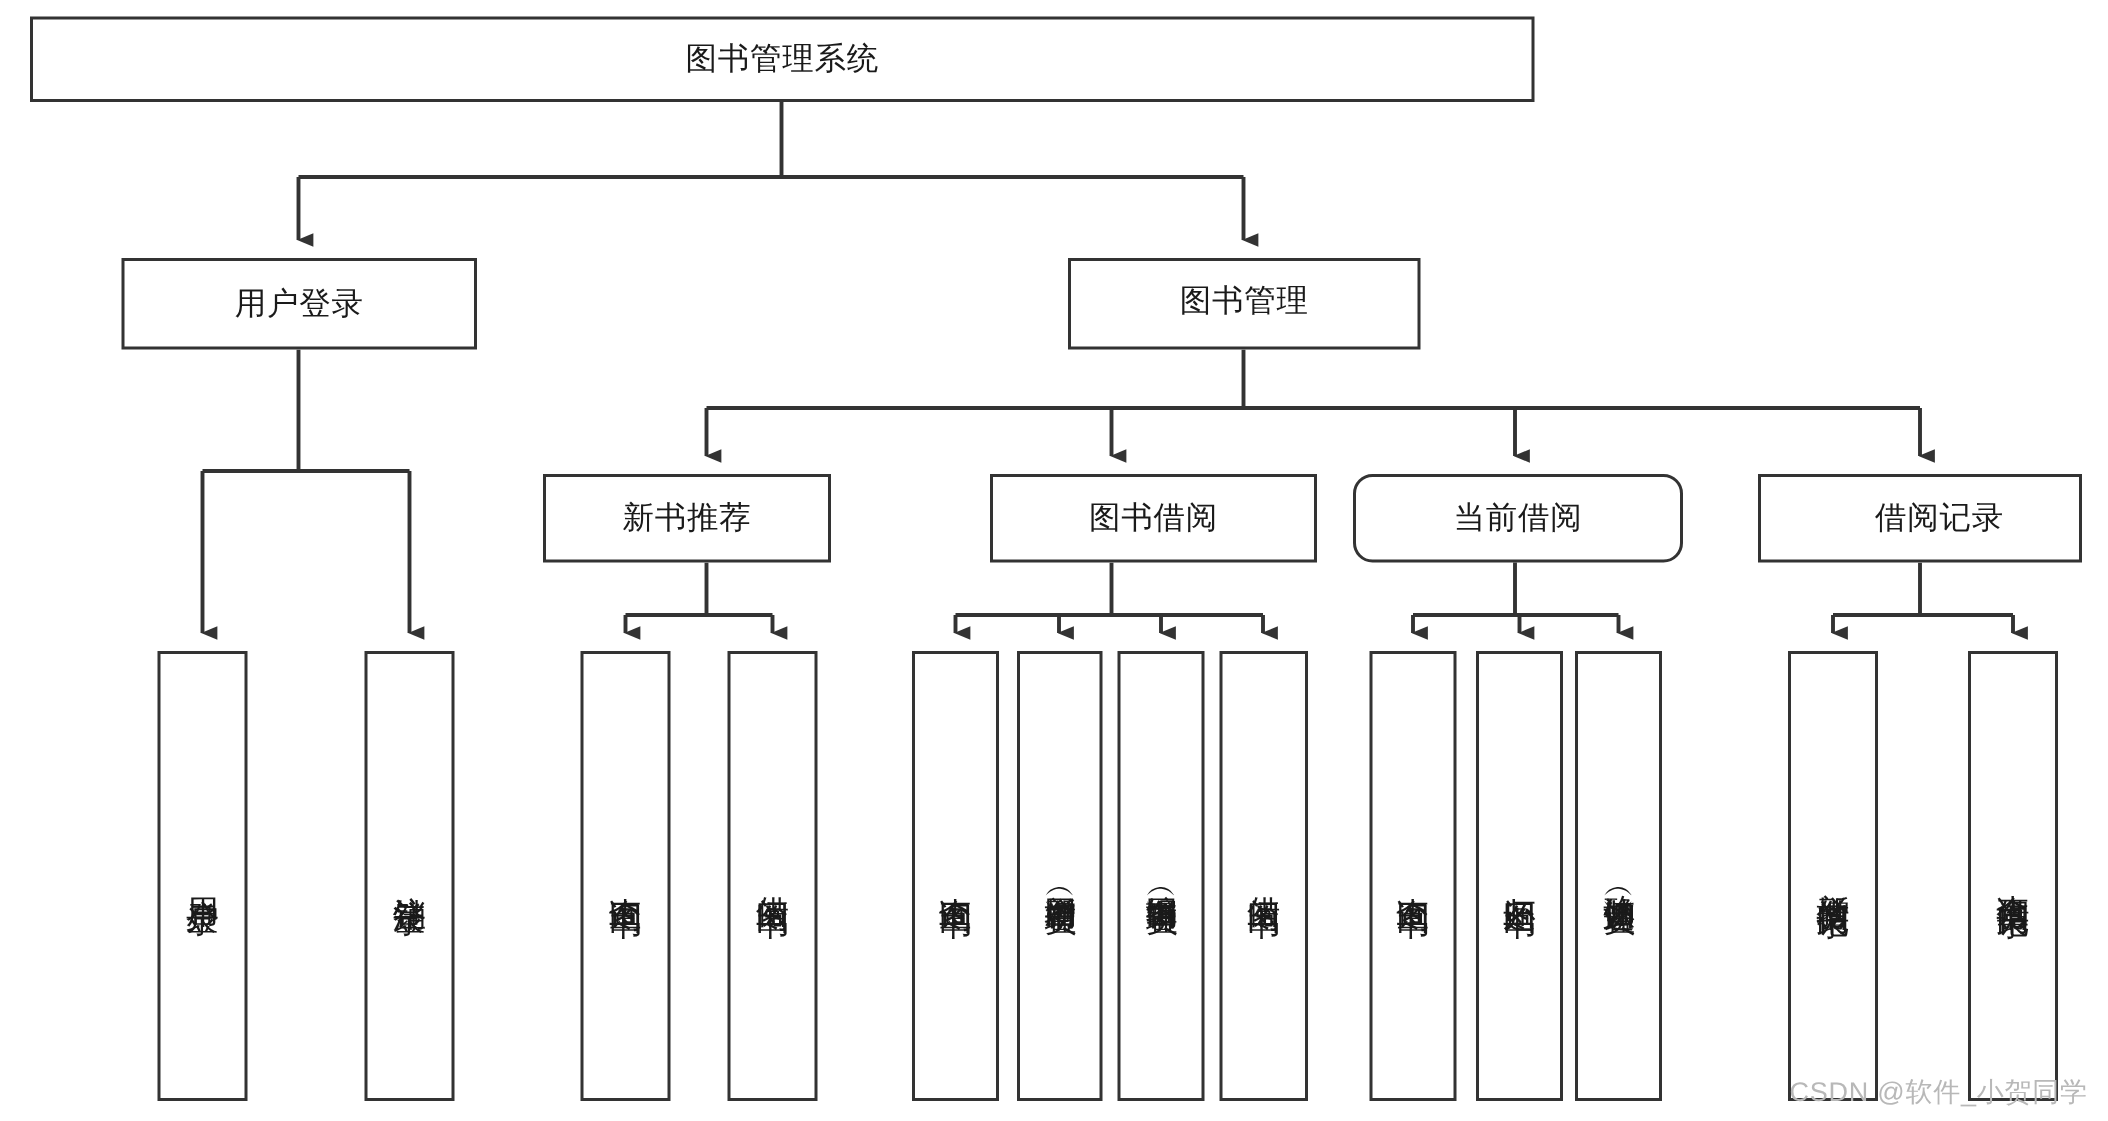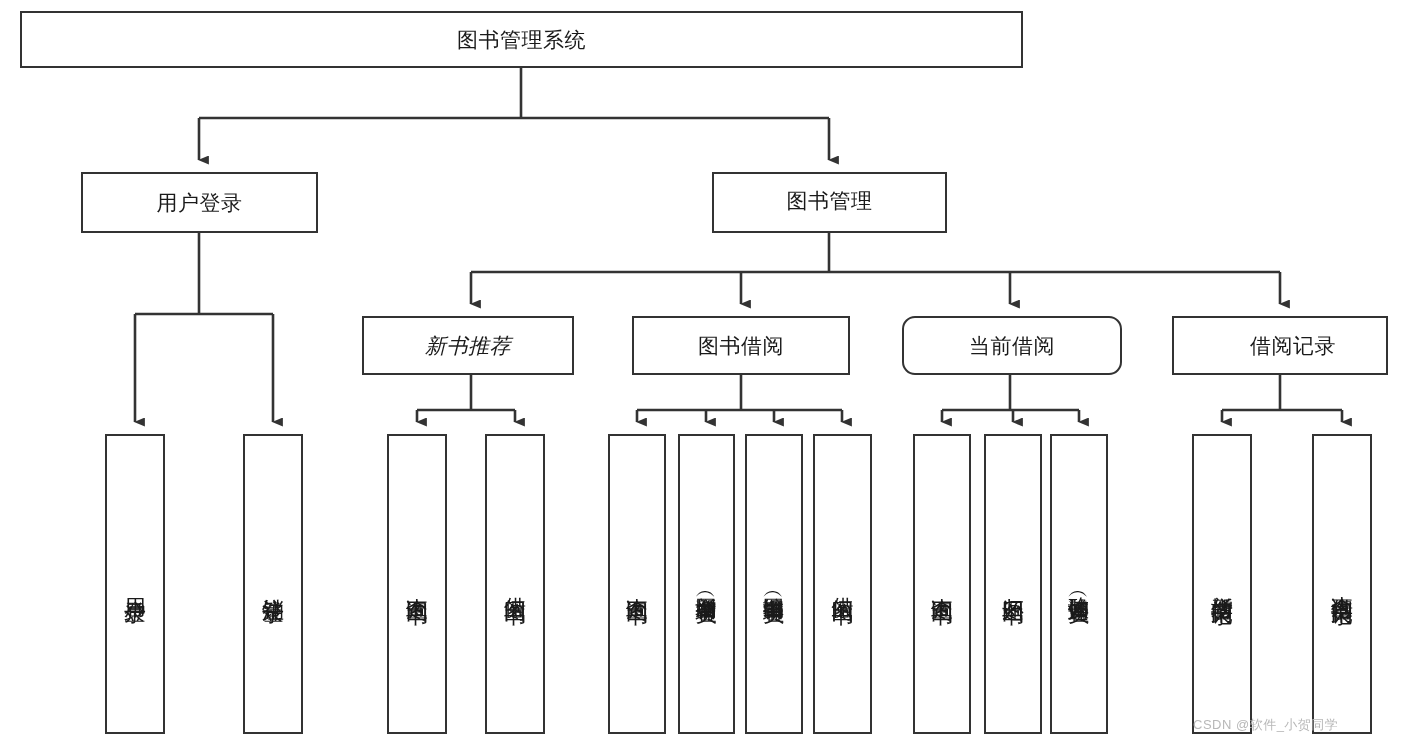--- a/index.html
+++ b/index.html
@@ -50,21 +50,21 @@
     letter-spacing: 2px;
     line-height: 1;
   }
   .node-box.vertical.tight .node-label {
     letter-spacing: 1px;
     font-size: 21px;
   }
   .watermark {
     position: absolute;
     color: #b8b8b8;
-    font-size: 13px;
+    font-size: 18px;
     letter-spacing: 0.5px;
     white-space: nowrap;
     user-select: none;
   }
 </style>
 </head>
 <body>
 
 <svg id="canvas" viewBox="0 0 1405 747" xmlns="http://www.w3.org/2000/svg">
   <defs>
@@ -121,25 +121,25 @@
 </div>
 
 <div class="node-box" style="left: 81px; top: 172px; width: 237px; height: 61px;">
   <span class="node-label">用户登录</span>
 </div>
 
 <div class="node-box" style="left: 712px; top: 172px; width: 235px; height: 61px; font-family: Liberation Mono, monospace;">
   <span class="node-label">图书管理</span>
 </div>
 
-<div class="node-box" style="left: 362px; top: 316px; width: 212px; height: 59px; font-style: italic;">
+<div class="node-box" style="left: 362px; top: 316px; width: 192px; height: 59px;">
   <span class="node-label">新书推荐</span>
 </div>
 
-<div class="node-box" style="left: 632px; top: 316px; width: 218px; height: 59px;">
+<div class="node-box" style="left: 660px; top: 316px; width: 218px; height: 59px;">
   <span class="node-label">图书借阅</span>
 </div>
 
 <div class="node-box" style="left: 902px; top: 316px; width: 220px; height: 59px; border-radius: 13px;">
   <span class="node-label">当前借阅</span>
 </div>
 
 <div class="node-box" style="left: 1172px; top: 316px; width: 216px; height: 59px; padding-left: 26px;">
   <span class="node-label">借阅记录</span>
 </div>

